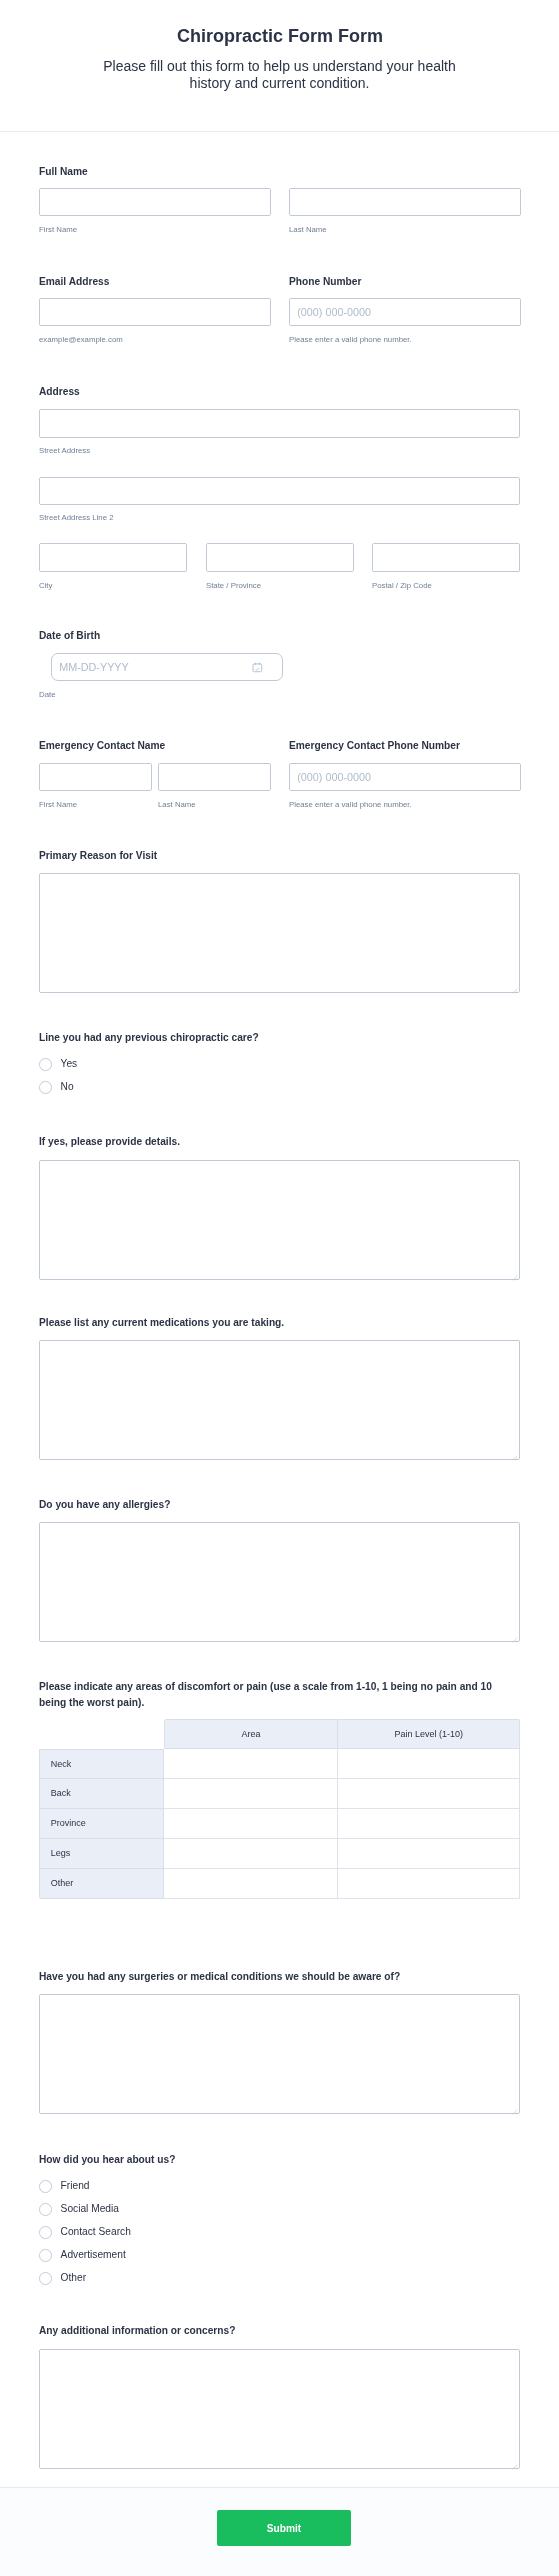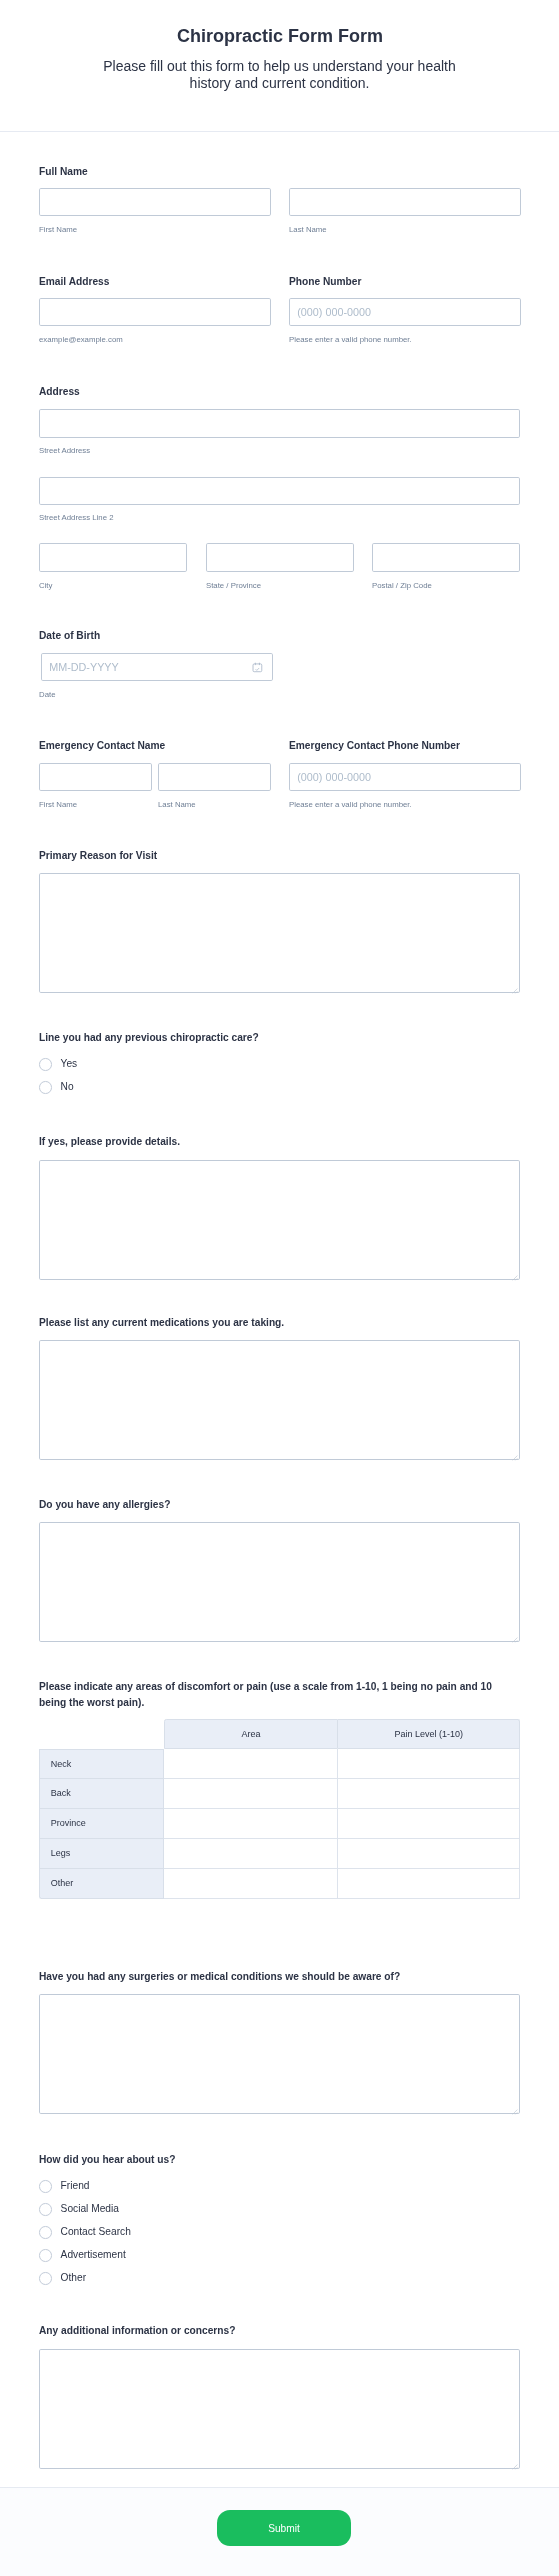--- a/index.html
+++ b/index.html
@@ -19,21 +19,21 @@
   }
   .lbl { position:absolute; font-size:10.2px; font-weight:600; line-height:15.6px; color:#2c3345; }
   .sub { position:absolute; font-size:7.8px; font-weight:400; line-height:10.8px; color:#6f7f95; }
   .inp {
     position:absolute; box-sizing:border-box; background:#fff;
     border:0.6px solid #c0cad7; border-radius:1.8px;
     font-family:inherit; font-size:10.8px; color:#2c3345; padding:0 7.2px;
   }
   .inp::placeholder { color:#aebccb; opacity:1; }
   .datewrap { position:absolute; }
-  .datewrap .inp { position:absolute; left:2px; top:0; width:100%; height:100%; }
+  .datewrap .inp { position:absolute; left:12px; top:0; width:100%; height:100%;border-radius:7px; }
   .calicon { position:absolute; right:7.8px; top:9px; pointer-events:none; }
   .tawrap { position:absolute; }
   .ta {
     width:100%; height:100%; box-sizing:border-box; resize:none;
     border:0.6px solid #c0cad7; border-radius:1.8px; background:#fff;
     font-family:inherit; font-size:9.6px; color:#2c3345; padding:6px 7.2px;
   }
   .rz { position:absolute; right:1.8px; bottom:1.8px; width:6px; height:6px; pointer-events:none; }
   .radio-opt { position:absolute; display:flex; align-items:center; }
   .rcirc {
@@ -57,22 +57,22 @@
     height:30px; background:#e9eef7; border-left:0.6px solid #d8dfe9;
     border-right:0.6px solid #d8dfe9; border-bottom:0.6px solid #d8dfe9;
     display:flex; align-items:center; padding-left:10.8px;
   }
   .prow.pfirst .plab { border-top:0.6px solid #d8dfe9; }
   .prow.plast .plab { border-bottom-left-radius:2.4px; }
   .pdat { height:30px; background:#fff; border-right:0.6px solid #dde3ec; border-bottom:0.6px solid #dde3ec; }
   .footer { position:absolute; left:0; top:2488px; width:560px; height:88px; background:#fbfcfe; }
   .submit {
     position:absolute; left:217px; top:2510px; width:134px; height:36px;
-    background:#1abd5e; border:none; border-radius:13px; cursor:pointer;
-    color:#ffffff; font-family:inherit; font-size:10.2px; font-weight:400;
+    background:#1abd5e; border:none; border-radius:2px; cursor:pointer;
+    color:#ffffff; font-family:inherit; font-size:10.2px; font-weight:700;
   }
 </style>
 </head>
 <body>
 
 <div class="page">
 
   <div class="title">Chiropractic Form Form</div>
   <div class="subtitle">Please fill out this form to help us understand your health history and current condition.</div>
   <div class="hr" style="top:131px"></div>

